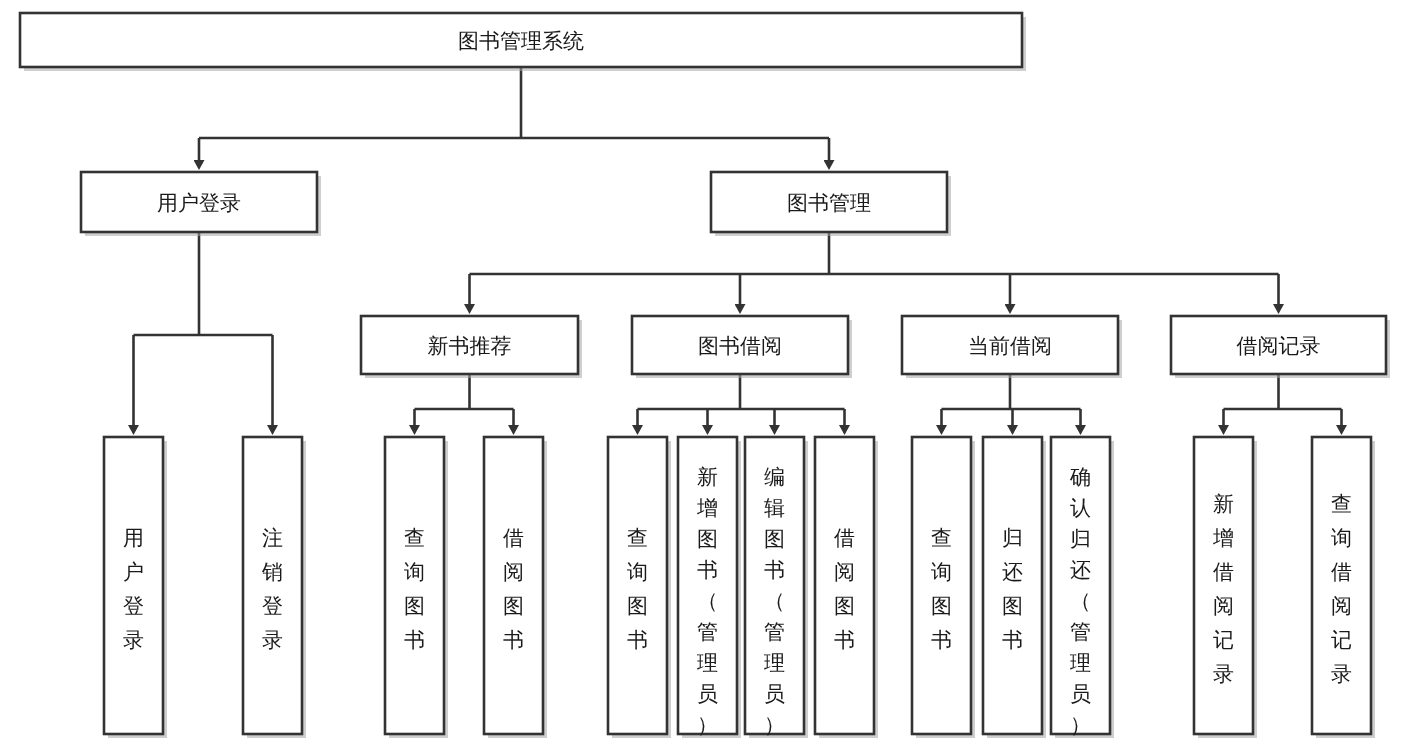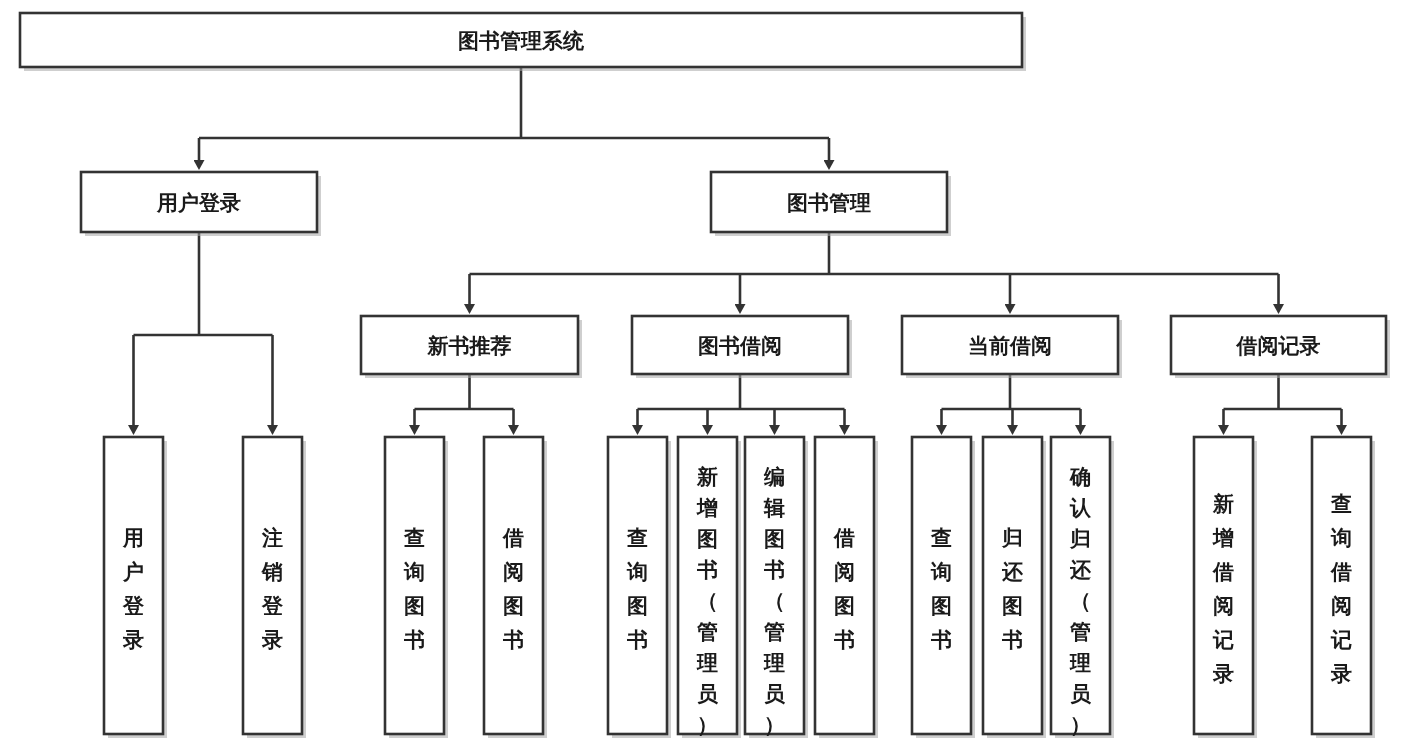--- a/index.html
+++ b/index.html
@@ -11,21 +11,20 @@
     width: 1405px;
     height: 747px;
     font-family: "DejaVu Sans", "Liberation Sans", sans-serif;
     overflow: hidden;
     position: relative;
   }
   #diagram-root {
     position: relative;
     width: 1136px;
     height: 747px;
-    font-weight: bold;
   }
   svg#flow {
     position: absolute;
     top: 0;
     left: 0;
     width: 1405px;
     height: 747px;
   }
   .node-rect {
     fill: #ffffff;

